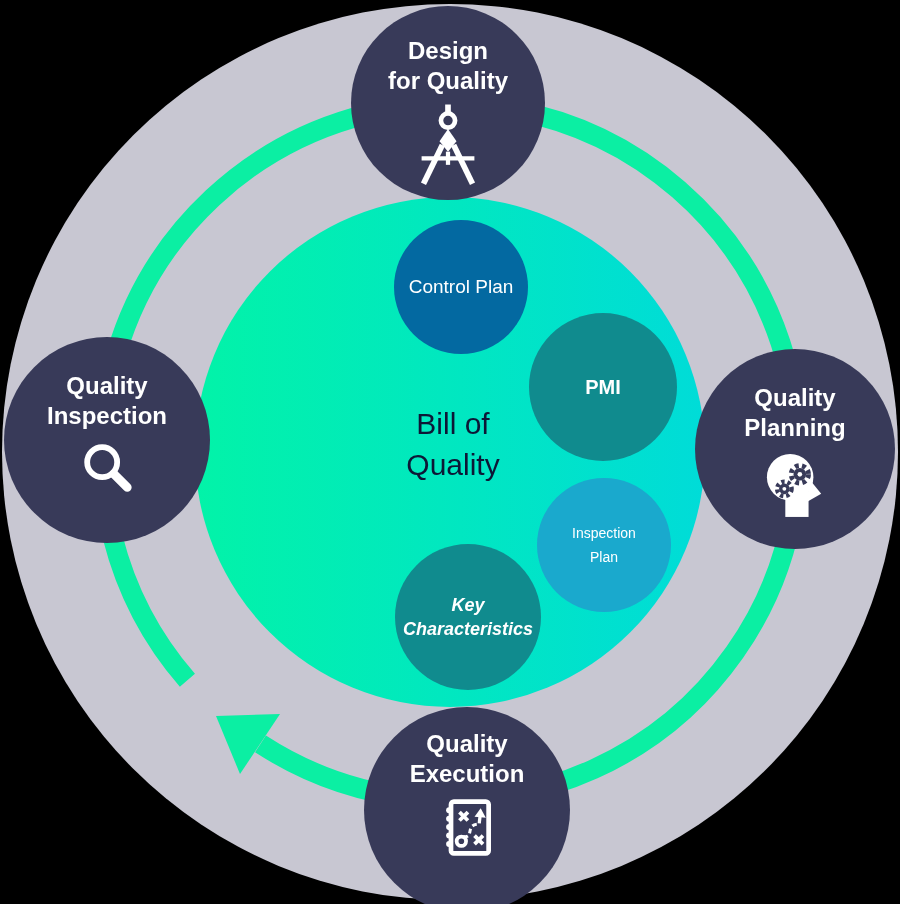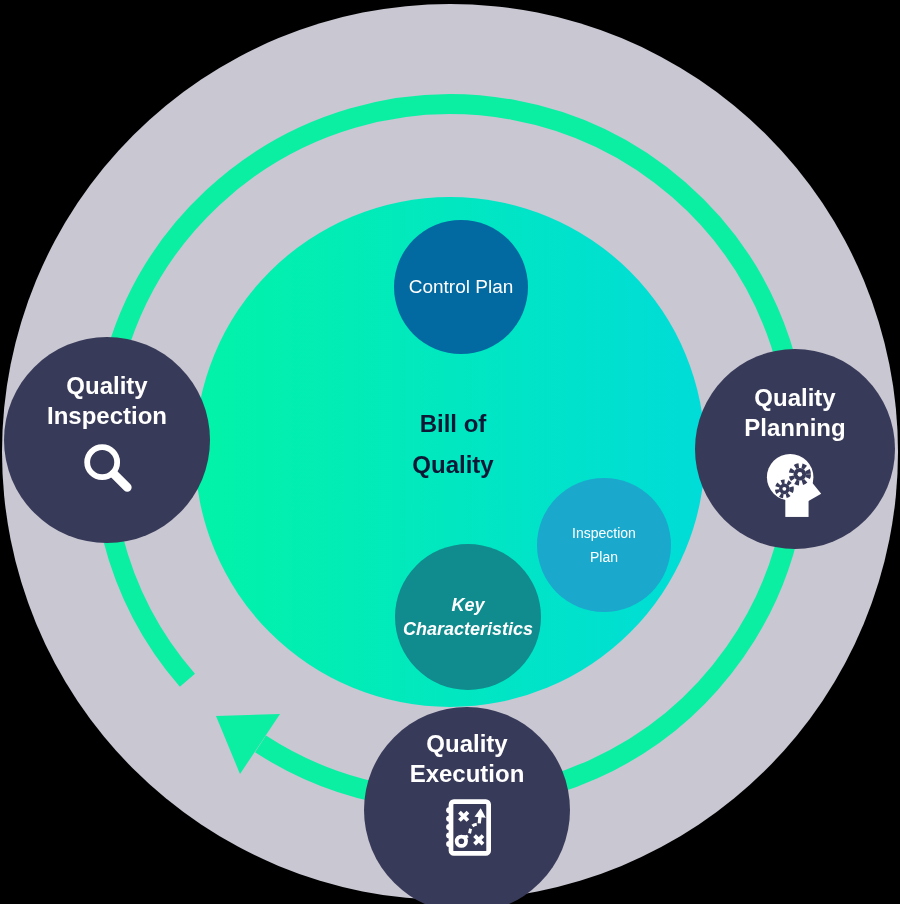--- a/index.html
+++ b/index.html
@@ -7,21 +7,21 @@
     position:relative;width:900px;height:904px;background:#000;overflow:hidden;
     font-family:"Liberation Sans",sans-serif;
   }
   .circle{position:absolute;border-radius:50%;box-sizing:border-box;}
   .gray-disc{left:2px;top:4px;width:896px;height:896px;background:#C8C7D2;z-index:1;}
   .arc-layer{position:absolute;left:0;top:0;z-index:2;}
   .inner-disc{left:195px;top:197px;width:510px;height:510px;
     background:linear-gradient(90deg,#02F3A8,#00DCD8);z-index:3;}
   .center-title{
     position:absolute;left:330px;top:403px;width:246px;z-index:4;text-align:center;
-    color:#0D1736;font-weight:bold;font-size:24px;line-height:41px;
+    color:#0D1736;font-weight:normal;font-size:30px;line-height:41px;
   }
   .inner-node{
     z-index:5;display:flex;align-items:center;justify-content:center;
     color:#FFFFFF;text-align:center;line-height:24px;
   }
   .blue{background:#0369a1;font-size:19px;font-weight:normal;}
   .blue2{background:#1AA9CD;font-size:14px;font-weight:normal;}
   .teal{background:#108B8E;font-size:20px;font-weight:bold;}
   .teal-small{font-size:18px;}
   .n-control{left:394px;top:220px;width:134px;height:134px;}
@@ -57,36 +57,52 @@
   <div class="center-title">
     <div>Bill of</div>
     <div>Quality</div>
   </div>
 
   <div class="circle inner-node blue n-control">
     <span>Control Plan</span>
   </div>
 
 
+  <div class="circle inner-node teal n-pmi">
+    <span>PMI</span>
+  </div>
 
 
   <div class="circle inner-node blue2 n-inspection">
     <span>
       <span>Inspection</span><br>
       <span>Plan</span>
     </span>
   </div>
 
   <div class="circle inner-node teal teal-small n-key">
     <span>
       <span>Key</span><br>
       <span>Characteristics</span>
     </span>
   </div>
 
+  <div class="circle navy-node n-design">
+    <div>Design</div>
+    <div>for Quality</div>
+    <svg class="node-icon" width="66" height="84" viewBox="0 0 70 88">
+      <rect x="32" y="0" width="6" height="9" fill="#fff"></rect>
+      <circle cx="35" cy="17" r="7.5" fill="none" stroke="#fff" stroke-width="5"></circle>
+      <polygon points="35,26 44,39 35,50 26,39" fill="#fff"></polygon>
+      <line x1="29" y1="43" x2="9" y2="84" stroke="#fff" stroke-width="6"></line>
+      <line x1="41" y1="43" x2="61" y2="84" stroke="#fff" stroke-width="6"></line>
+      <line x1="7" y1="57" x2="63" y2="57" stroke="#fff" stroke-width="4.5"></line>
+      <line x1="35" y1="50" x2="35" y2="64" stroke="#fff" stroke-width="4.5"></line>
+    </svg>
+  </div>
 
   <div class="circle navy-node n-planning">
     <div>Quality</div>
     <div>Planning</div>
     <svg class="node-icon" width="62" height="66" viewBox="0 0 64 68">
       <circle cx="27" cy="27" r="24" fill="#fff"></circle>
       <polygon points="46,28 59,44 45,52" fill="#fff"></polygon>
       <rect x="22" y="40" width="24" height="28" fill="#fff"></rect>
 
       <circle cx="37" cy="24" r="9" fill="none" stroke="#383A59" stroke-width="5" stroke-dasharray="4 3.4"></circle>

